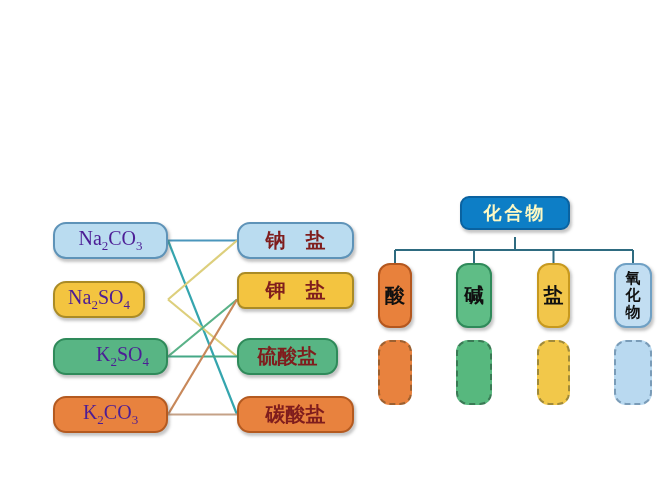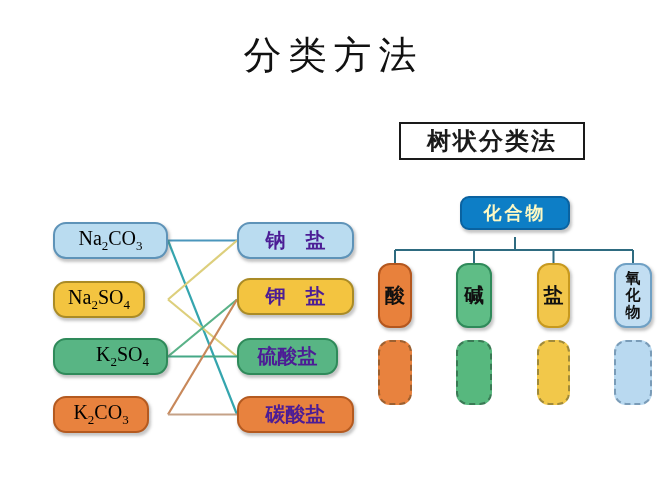--- a/index.html
+++ b/index.html
@@ -20,48 +20,46 @@
     left:399px;top:122px;width:182px;height:34px;line-height:34px;text-align:center;
     border:2px solid #1a1a1a;background:#ffffff;
   }
   #diagram-svg{position:absolute;left:0;top:0;z-index:1;}
   .node{
     position:absolute;z-index:2;display:flex;align-items:center;justify-content:center;
     box-sizing:border-box;box-shadow:1.5px 2.5px 3px rgba(90,90,90,.35);
   }
   .formula-box{
     border-radius:13px;border:2px solid;width:115px;height:37px;
-    font-family:"Liberation Serif","DejaVu Serif",serif;font-size:20px;color:#000000;
+    font-family:"Liberation Serif","DejaVu Serif",serif;font-size:20px;color:#4c1d95;
   }
   .formula-box sub{font-size:13px;}
   .category-box{
     border-radius:13px;border:2px solid;width:117px;height:37px;
     font-family:"Liberation Serif","DejaVu Serif",serif;
-    font-size:20px;font-weight:bold;color:#4c1d95;white-space:pre;
+    font-size:20px;font-weight:bold;color:#7f1d1d;white-space:pre;
   }
   .root-box{
     border-radius:9px;border:2px solid;width:110px;height:34px;
     font-size:18px;font-weight:bold;letter-spacing:3px;
   }
   .branch-box{
     border-radius:12px;border:2px solid;height:65px;
     font-family:"Liberation Serif","DejaVu Serif",serif;
     font-size:20px;font-weight:bold;color:#101010;text-align:center;line-height:1.15;
   }
   .branch-box.vertical{font-size:15px;}
   .placeholder-box{
     border-radius:12px;border:2px dashed;height:65px;box-shadow:none;
   }
 </style>
 </head>
 <body>
 
 <div id="slide">
-  <div id="page-title">分类方法</div>
-  <div id="subtitle-tree" class="subtitle">树状分类法</div>
 
   <svg id="diagram-svg" width="667" height="500">
       <line x1="168" y1="240.5" x2="237" y2="240.5" stroke="#4a96bc" stroke-width="2.2"></line>
       <line x1="168" y1="240.5" x2="237" y2="414.5" stroke="#35a5ae" stroke-width="2.2"></line>
       <line x1="168" y1="299.5" x2="237" y2="240.5" stroke="#ddcf7c" stroke-width="2.2"></line>
       <line x1="168" y1="299.5" x2="237" y2="356.5" stroke="#ddcf7c" stroke-width="2.2"></line>
       <line x1="168" y1="356.5" x2="237" y2="299.5" stroke="#5ab288" stroke-width="2.2"></line>
       <line x1="168" y1="356.5" x2="237" y2="356.5" stroke="#45a886" stroke-width="2.2"></line>
       <line x1="168" y1="414.5" x2="237" y2="299.5" stroke="#c8885a" stroke-width="2.2"></line>
       <line x1="168" y1="414.5" x2="237" y2="414.5" stroke="#c5a287" stroke-width="2.2"></line>
@@ -71,25 +69,25 @@
   <div id="nodes">
       <div class="node formula-box" style="left: 53px; top: 222px; width: 115px; height: 37px; background: rgb(186, 220, 240); border-color: rgb(94, 147, 184);">
         <span><span>Na</span><sub>2</sub><span>CO</span><sub>3</sub></span>
       </div>
       <div class="node formula-box" style="left: 53px; top: 281px; width: 92px; height: 37px; background: rgb(243, 196, 64); border-color: rgb(170, 139, 38);">
         <span><span>Na</span><sub>2</sub><span>SO</span><sub>4</sub></span>
       </div>
       <div class="node formula-box" style="left: 53px; top: 338px; width: 115px; height: 37px; background: rgb(88, 181, 132); border-color: rgb(47, 138, 90); padding-left: 24px;">
         <span><span>K</span><sub>2</sub><span>SO</span><sub>4</sub></span>
       </div>
-      <div class="node formula-box" style="left: 53px; top: 396px; width: 96px; height: 37px; background: rgb(232, 130, 62); border-color: rgb(180, 90, 32);">
+      <div class="node formula-box" style="left: 53px; top: 396px; width: 115px; height: 37px; background: rgb(232, 130, 62); border-color: rgb(180, 90, 32);">
         <span><span>K</span><sub>2</sub><span>CO</span><sub>3</sub></span>
       </div>
       <div class="node category-box" style="left: 237px; top: 222px; width: 117px; height: 37px; background: rgb(186, 220, 240); border-color: rgb(94, 147, 184);">钠　盐</div>
-      <div class="node category-box" style="left: 237px; top: 278px; width: 117px; height: 37px; background: rgb(243, 196, 64); border-color: rgb(170, 139, 38);">钾　盐</div>
+      <div class="node category-box" style="left: 237px; top: 272px; width: 117px; height: 37px; background: rgb(243, 196, 64); border-color: rgb(170, 139, 38); border-radius: 8px;">钾　盐</div>
       <div class="node category-box" style="left: 237px; top: 338px; width: 101px; height: 37px; background: rgb(88, 181, 132); border-color: rgb(47, 138, 90);">硫酸盐</div>
       <div class="node category-box" style="left: 237px; top: 396px; width: 117px; height: 37px; background: rgb(232, 130, 62); border-color: rgb(180, 90, 32);">碳酸盐</div>
       <div class="node root-box" style="left: 460px; top: 196px; width: 110px; height: 34px; background: rgb(13, 126, 198); border-color: rgb(10, 98, 160); color: #fef9c3;">化合物</div>
       <div class="node branch-box" style="left: 378px; top: 263px; width: 34px; height: 65px; background: rgb(232, 129, 60); border-color: rgb(180, 87, 30);">酸</div>
       <div class="node placeholder-box" style="left: 378px; top: 340px; width: 34px; height: 65px; background: rgb(232, 130, 62); border-color: rgb(156, 96, 48);"></div>
       <div class="node branch-box" style="left: 456px; top: 263px; width: 36px; height: 65px; background: rgb(95, 189, 134); border-color: rgb(47, 138, 90);">碱</div>
       <div class="node placeholder-box" style="left: 456px; top: 340px; width: 36px; height: 65px; background: rgb(87, 184, 126); border-color: rgb(58, 122, 85);"></div>
       <div class="node branch-box" style="left: 537px; top: 263px; width: 33px; height: 65px; background: rgb(242, 198, 75); border-color: rgb(199, 153, 31);">盐</div>
       <div class="node placeholder-box" style="left: 537px; top: 340px; width: 33px; height: 65px; background: rgb(242, 200, 74); border-color: rgb(160, 138, 58);"></div>
       <div class="node branch-box vertical" style="left: 614px; top: 263px; width: 38px; height: 65px; background: rgb(194, 222, 242); border-color: rgb(111, 160, 196);">氧<br>化<br>物</div>

